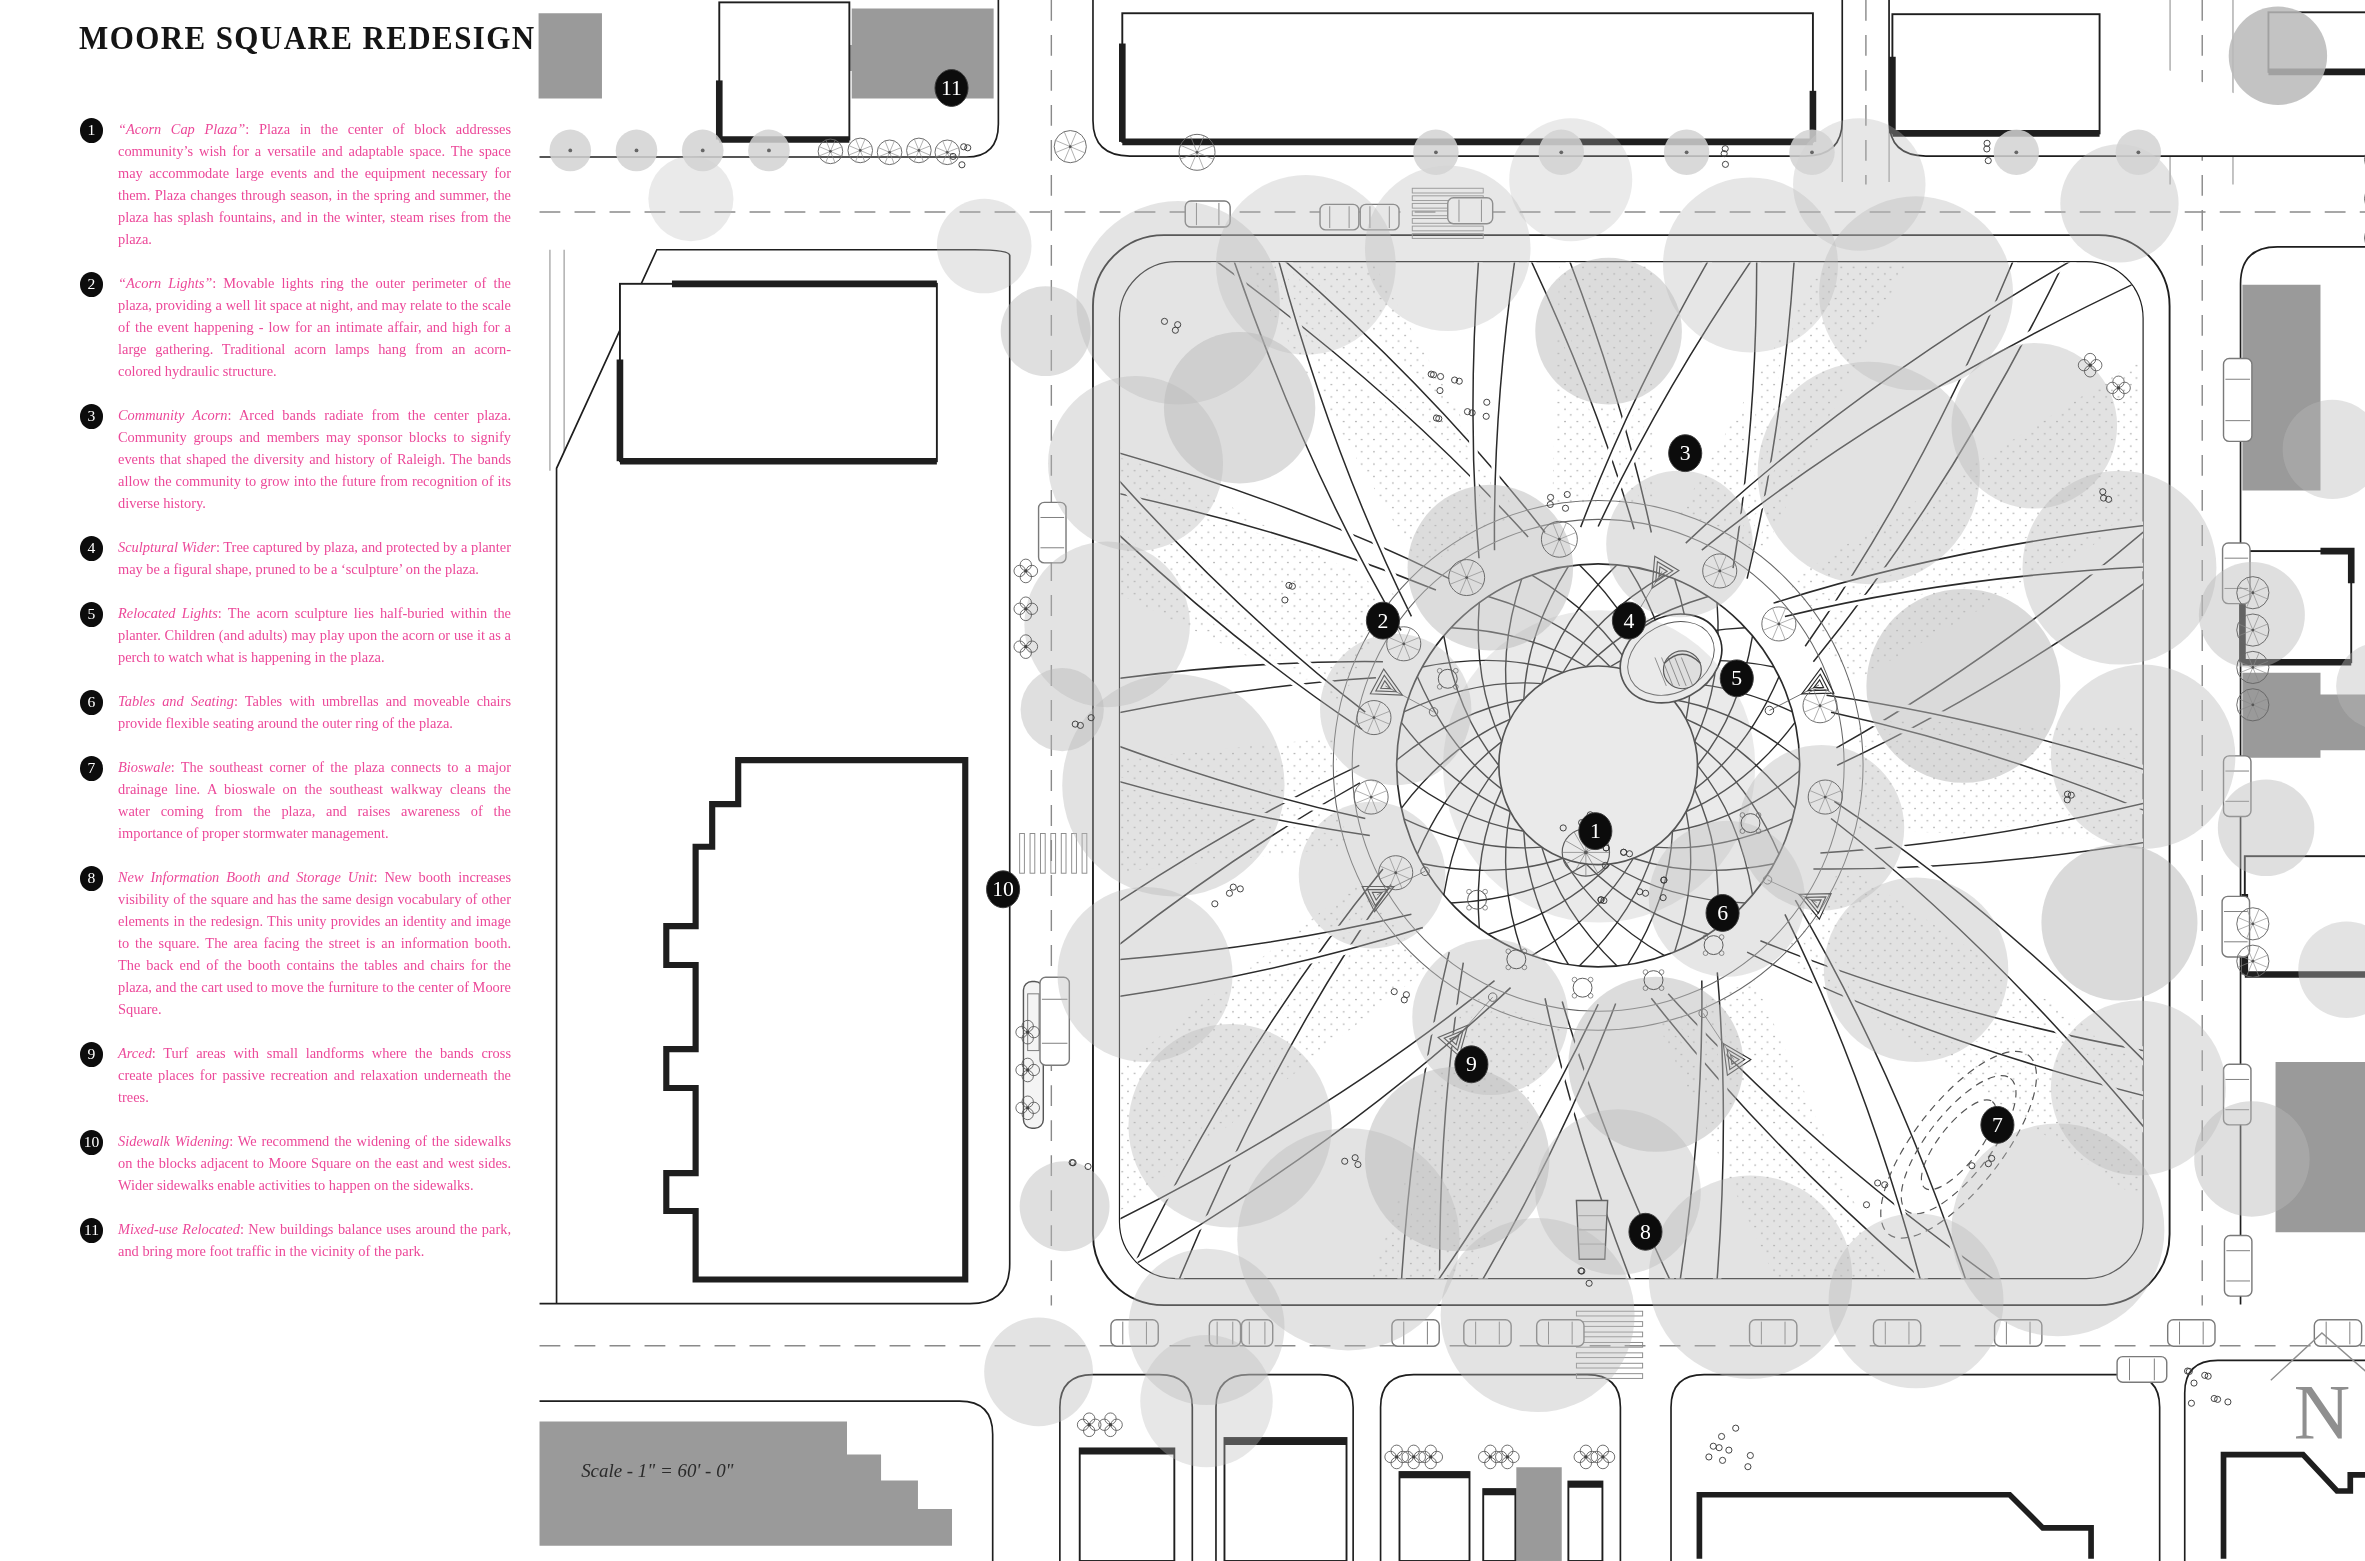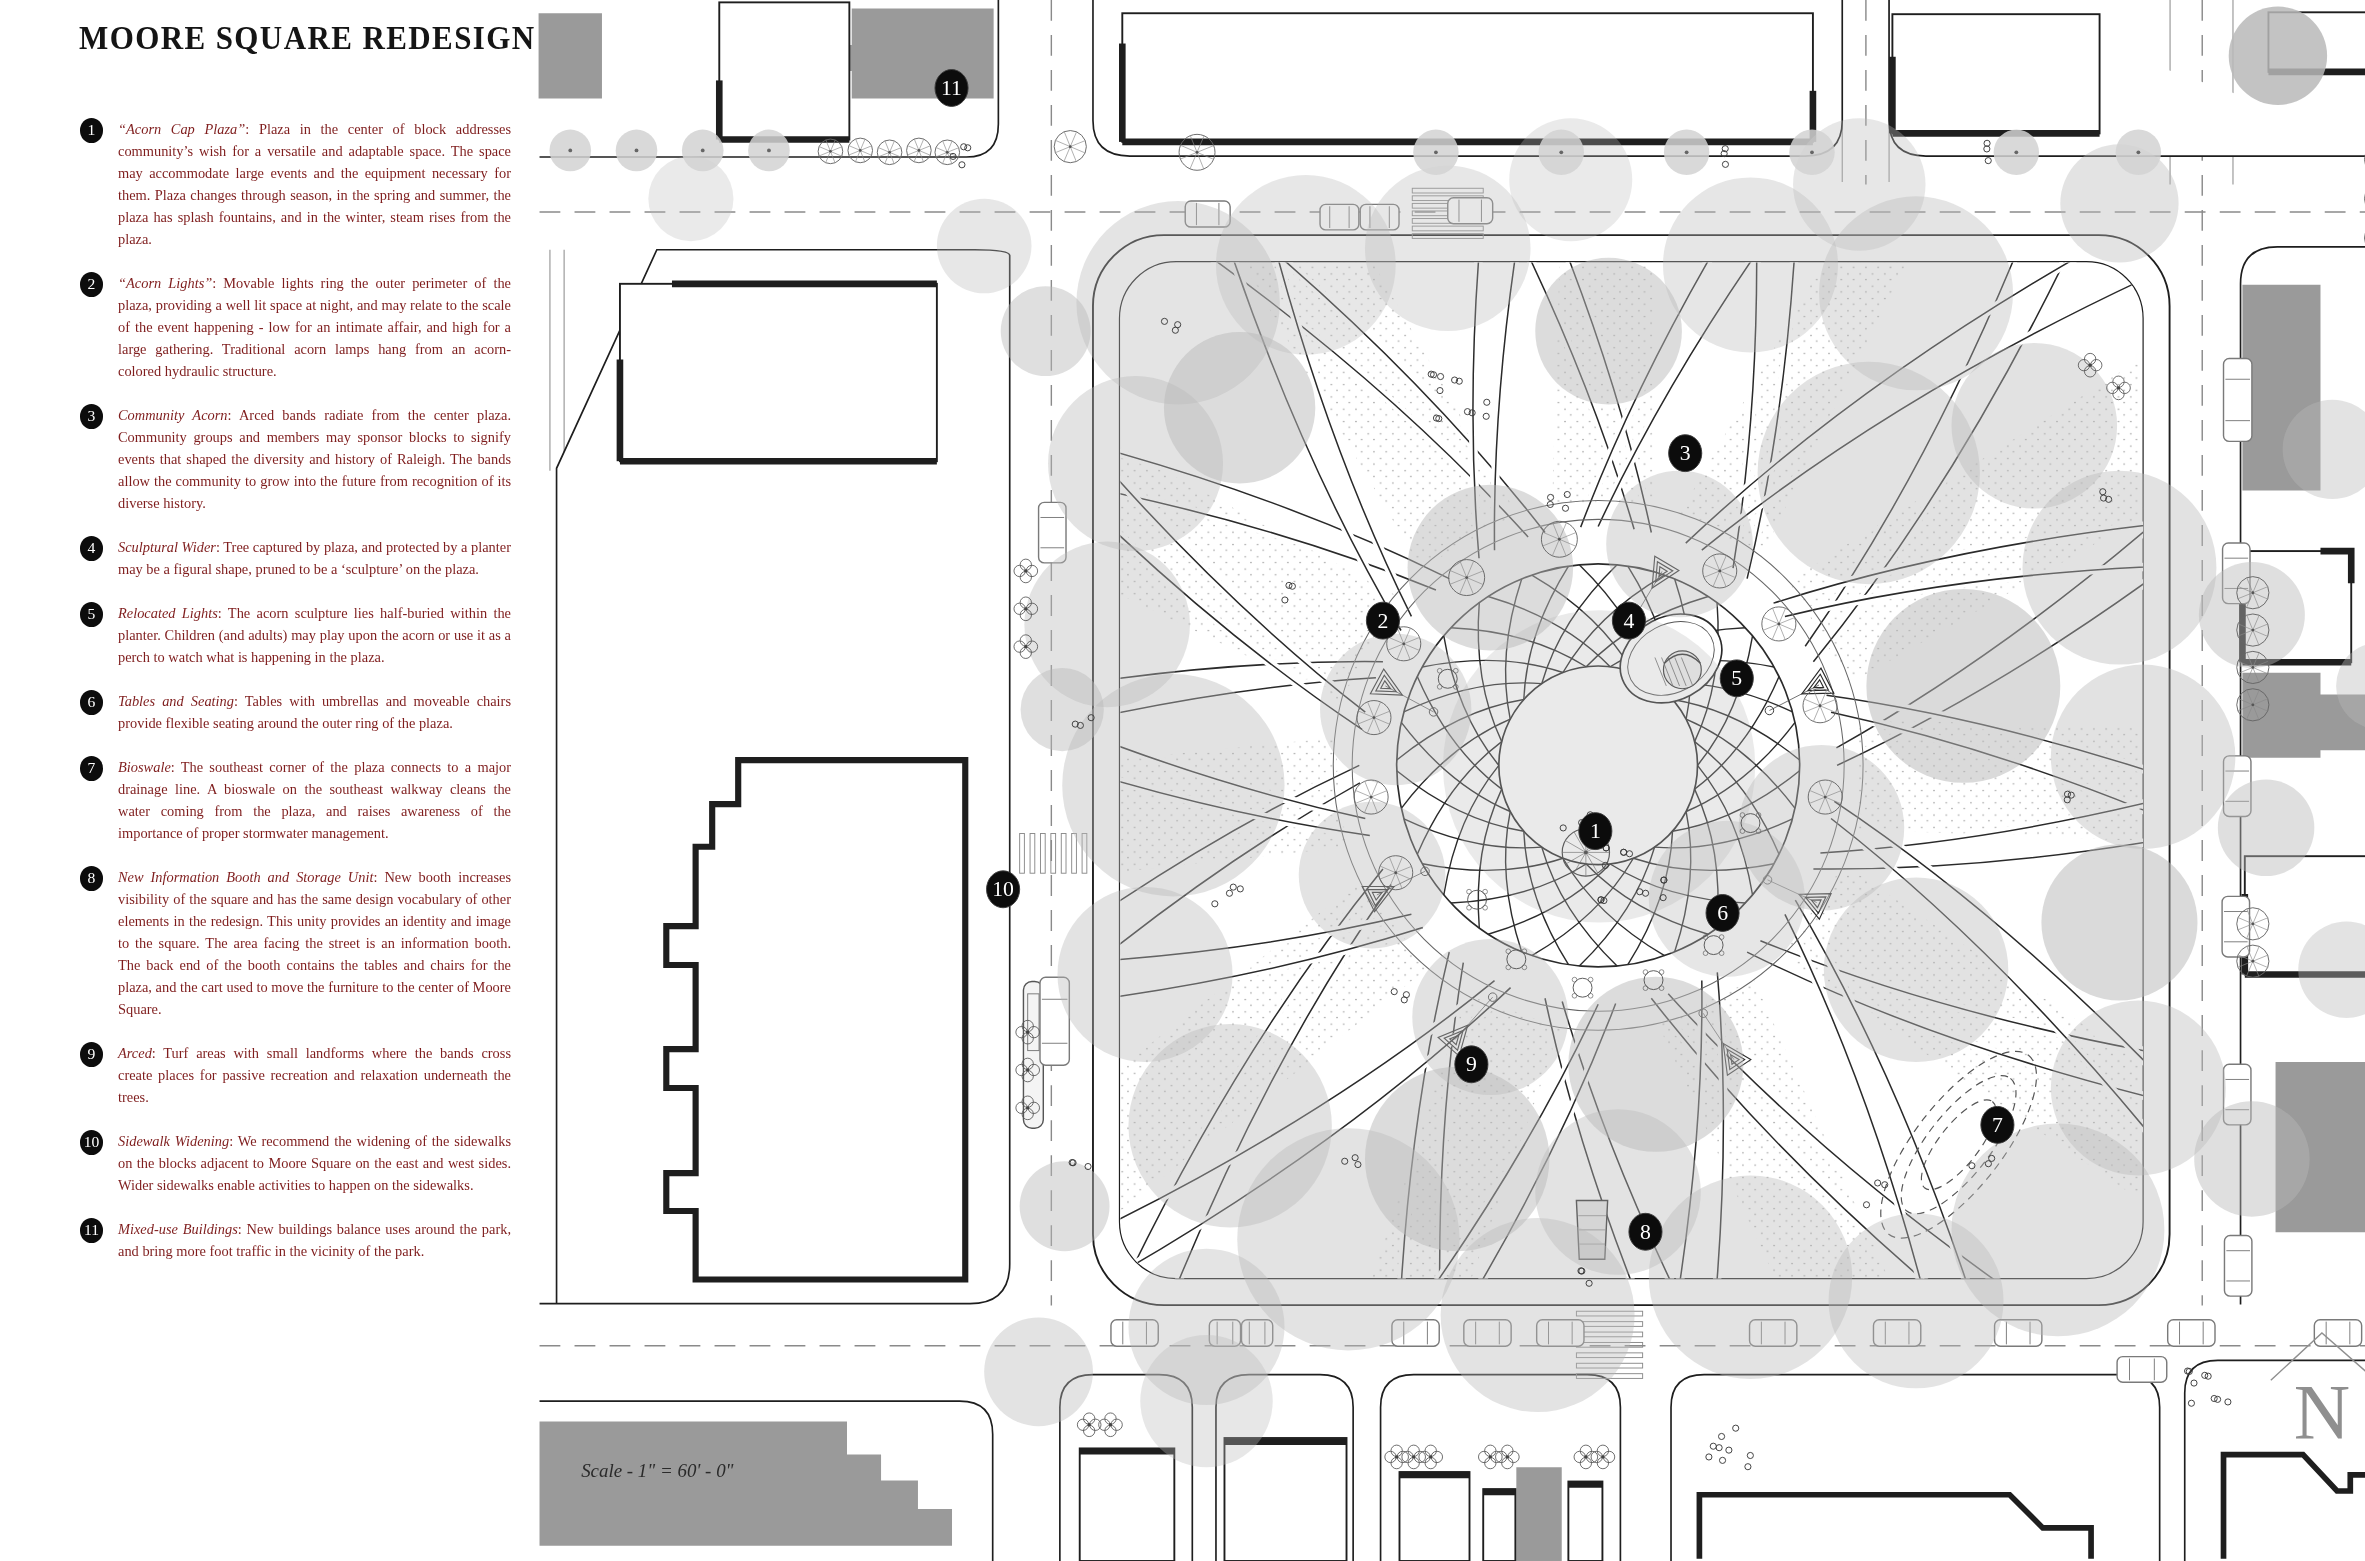--- a/index.html
+++ b/index.html
@@ -6,21 +6,21 @@
   #page{position:relative;width:2413px;height:1561px;background:#ffffff;overflow:hidden;
         font-family:"Liberation Serif","DejaVu Serif",serif;color:#111;}
   #map-svg{position:absolute;left:0;top:0;}
   .page-title{position:absolute;left:79px;top:18px;font-weight:bold;font-size:31px;
         letter-spacing:1.4px;transform:scaleY(1.12);transform-origin:left top;color:#151515;}
   .legend{position:absolute;left:80px;top:118px;width:433px;}
   .legend .item{position:relative;margin-bottom:22px;}
   .legend .num{position:absolute;left:0;top:0;width:23px;height:24.6px;border-radius:50%;
         background:#0c0c0c;color:#fff;font-size:15.6px;text-align:center;line-height:24.6px;}
   .legend .body{margin:0 0 0 38px;width:393px;font-size:14.4px;line-height:22px;
-        text-align:justify;color:#7f1d1d;}
+        text-align:justify;color:#ec4899;}
   .legend .t{font-style:italic;}
   .scaleTxt{font-style:italic;font-size:40px;fill:#2a2a2a;}
   .northTxt{font-size:165px;fill:#8f8f8f;}
   .markerTxt{fill:#ffffff;font-size:46px;}
   text{font-family:"Liberation Serif","DejaVu Serif",serif;}
 </style>
 </head>
 <body>
 
 <div id="page">
@@ -61,21 +61,21 @@
       <div class="item">
         <span class="num">9</span>
         <p class="body"><span class="t">Arced</span>: Turf areas with small landforms where the bands cross create places for passive recreation and relaxation underneath the trees.</p>
       </div>
       <div class="item">
         <span class="num">10</span>
         <p class="body"><span class="t">Sidewalk Widening</span>: We recommend the widening of the sidewalks on the blocks adjacent to Moore Square on the east and west sides.  Wider sidewalks enable activities to happen on the sidewalks.</p>
       </div>
       <div class="item">
         <span class="num">11</span>
-        <p class="body"><span class="t">Mixed-use Buildings</span>: New buildings balance uses around the park, and bring more foot traffic in the vicinity of the park.</p>
+        <p class="body"><span class="t">Mixed-use Relocated</span>: New buildings balance uses around the park, and bring more foot traffic in the vicinity of the park.</p>
       </div>
     </div>
 
   <svg id="map-svg" width="2413" height="1561" viewBox="0 0 5100 3300">
     <defs>
       <pattern id="dots" width="26" height="26" patternUnits="userSpaceOnUse">
         <circle cx="6" cy="7" r="1.7" fill="#8a8a8a"></circle>
           <circle cx="18" cy="19" r="1.7" fill="#8a8a8a"></circle>
       </pattern>
       <clipPath id="parkClip">

